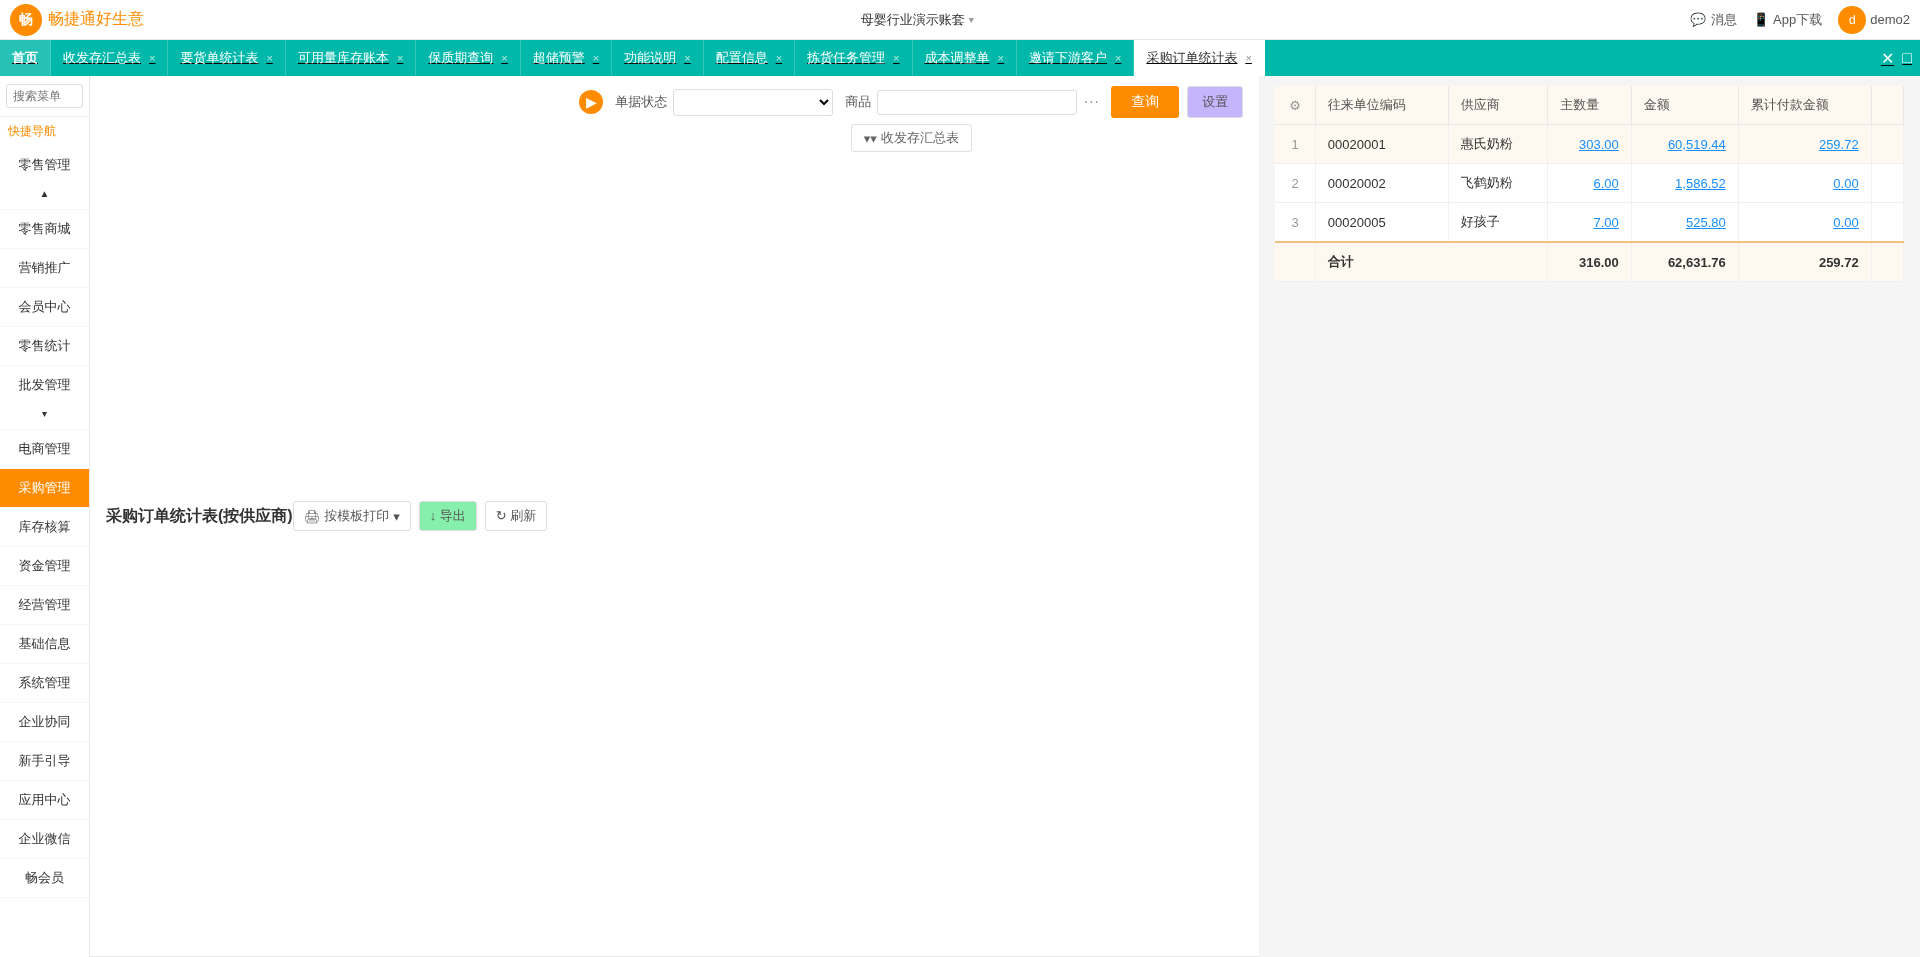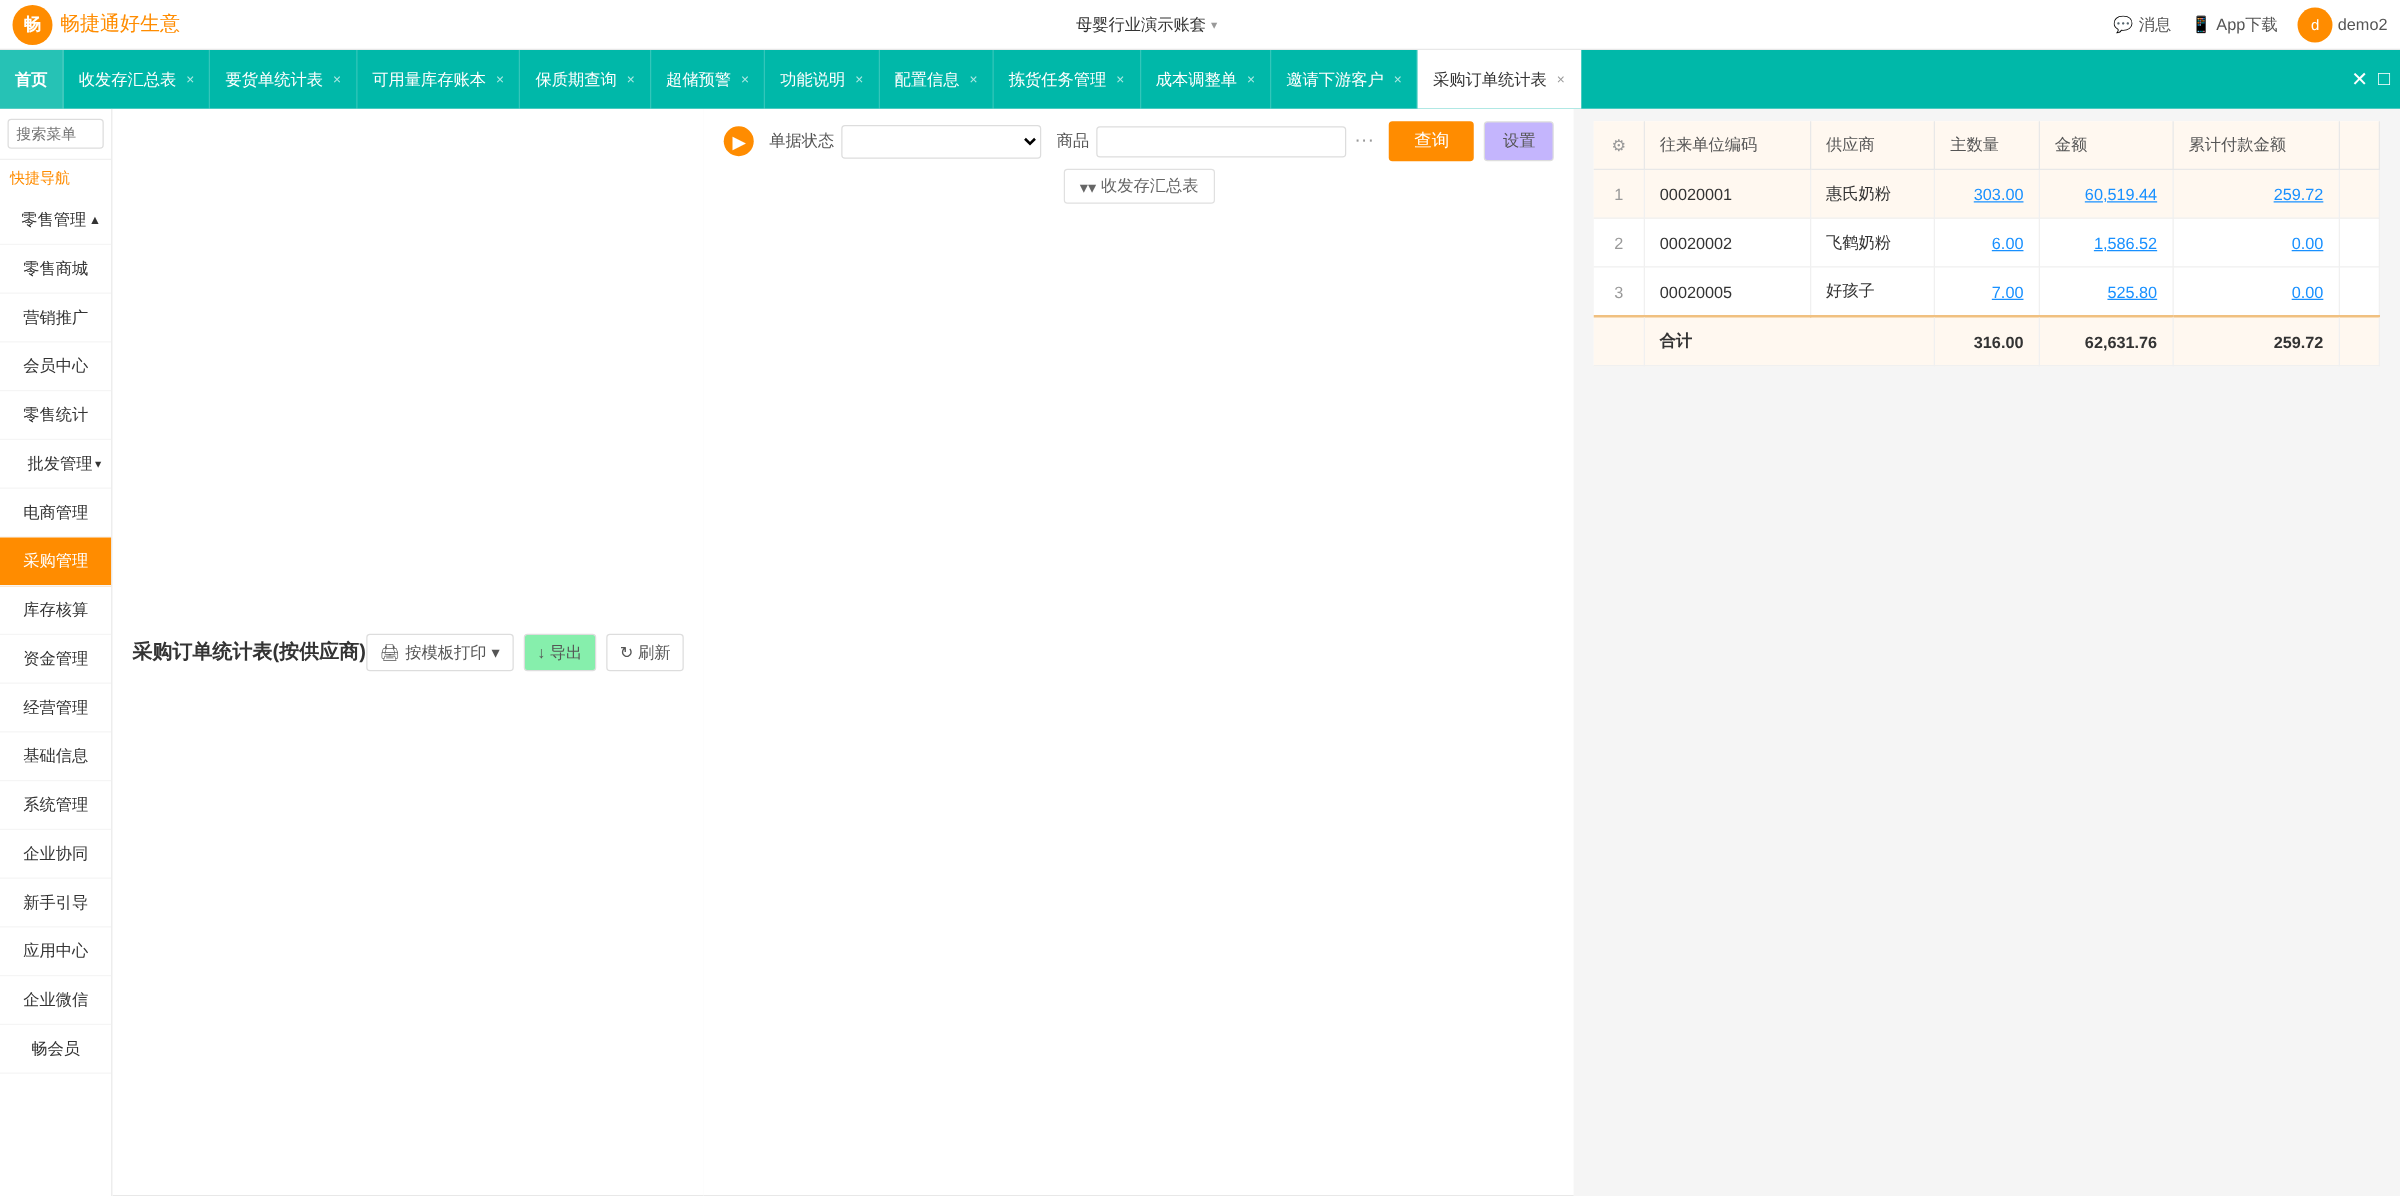--- a/index.html
+++ b/index.html
@@ -16,21 +16,21 @@
     .logo-text { font-size: 16px; color: #ff8c00; }
     .workspace-selector { display: flex; align-items: center; gap: 4px; font-size: 13px; color: #333; cursor: pointer; }
     .workspace-selector .arrow { color: #999; font-size: 10px; }
     .top-right { display: flex; align-items: center; gap: 16px; }
     .top-right-item { display: flex; align-items: center; gap: 4px; font-size: 13px; color: #555; cursor: pointer; }
     .avatar { width: 28px; height: 28px; border-radius: 50%; background: #ff8c00; display: flex; align-items: center; justify-content: center; color: #fff; font-size: 12px; }
 
     
     .tab-bar {
       background: #00b8a9; display: flex; align-items: center;
-      height: 47px; flex-shrink: 0; overflow: hidden;
+      height: 36px; flex-shrink: 0; overflow: hidden; text-decoration: underline;
     }
     .tab-item {
       display: flex; align-items: center; gap: 4px;
       padding: 0 12px; height: 100%; font-size: 13px; color: #fff;
       cursor: pointer; white-space: nowrap; border-right: 1px solid rgba(255,255,255,0.2);
       position: relative;
     }
     .tab-item.home { background: rgba(255,255,255,0.15); font-weight: bold; }
     .tab-item.active { background: #fff; color: #333; }
     .tab-item .close-btn { font-size: 11px; color: rgba(255,255,255,0.7); margin-left: 4px; }
@@ -55,21 +55,21 @@
     }
     .sidebar-nav-label {
       padding: 6px 8px; font-size: 12px; color: #ff8c00; cursor: pointer;
       display: flex; align-items: center; gap: 4px;
     }
     .sidebar-item {
       padding: 10px 8px; font-size: 13px; color: #333; cursor: pointer;
       text-align: center; border-bottom: 1px solid #f5f5f5;
     }
     .sidebar-item.active { background: #ff8c00; color: #fff; }
-    .sidebar-item.has-sub { display: flex; align-items: center; justify-content: flex-end; gap: 2px; }
+    .sidebar-item.has-sub { display: flex; align-items: center; justify-content: center; gap: 14px; flex-direction: column; }
 
     
     .content { flex: 1; display: flex; flex-direction: row; overflow: hidden; background: #f5f5f5; }
     .page-header {
       background: #fff; padding: 10px 16px; display: flex; align-items: center; justify-content: space-between;
       border-bottom: 1px solid #e8e8e8;
     }
     .page-title { font-size: 16px; font-weight: bold; color: #333; }
     .page-actions { display: flex; align-items: center; gap: 8px; }
     .btn-print {

